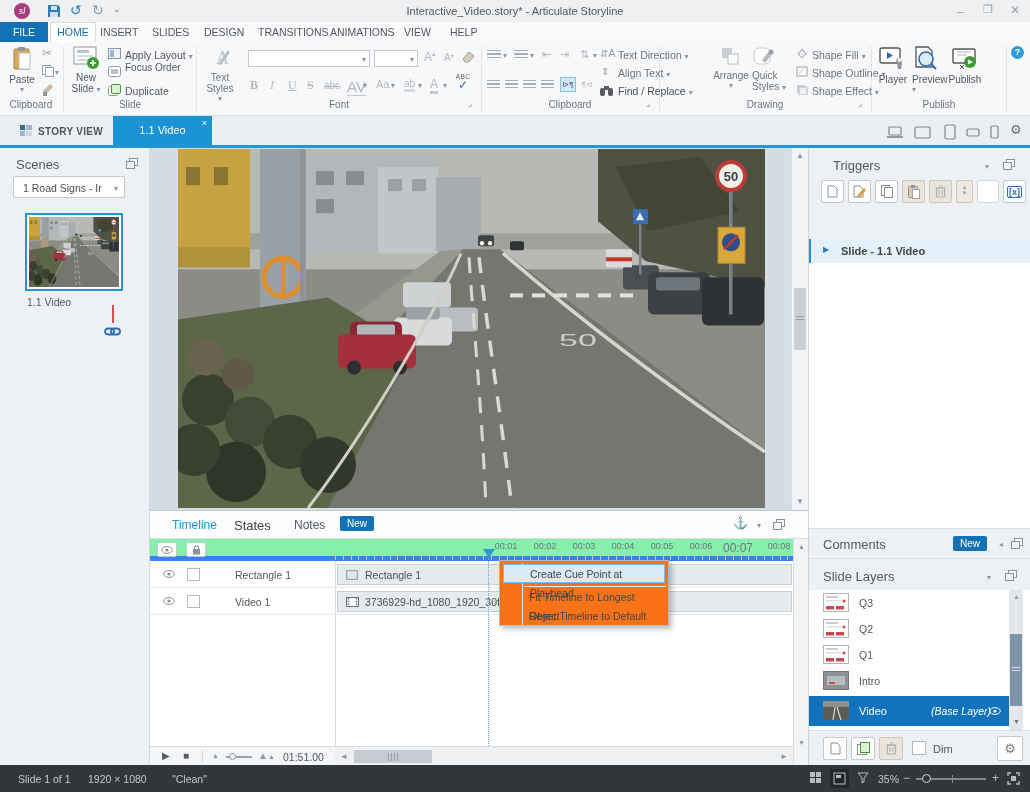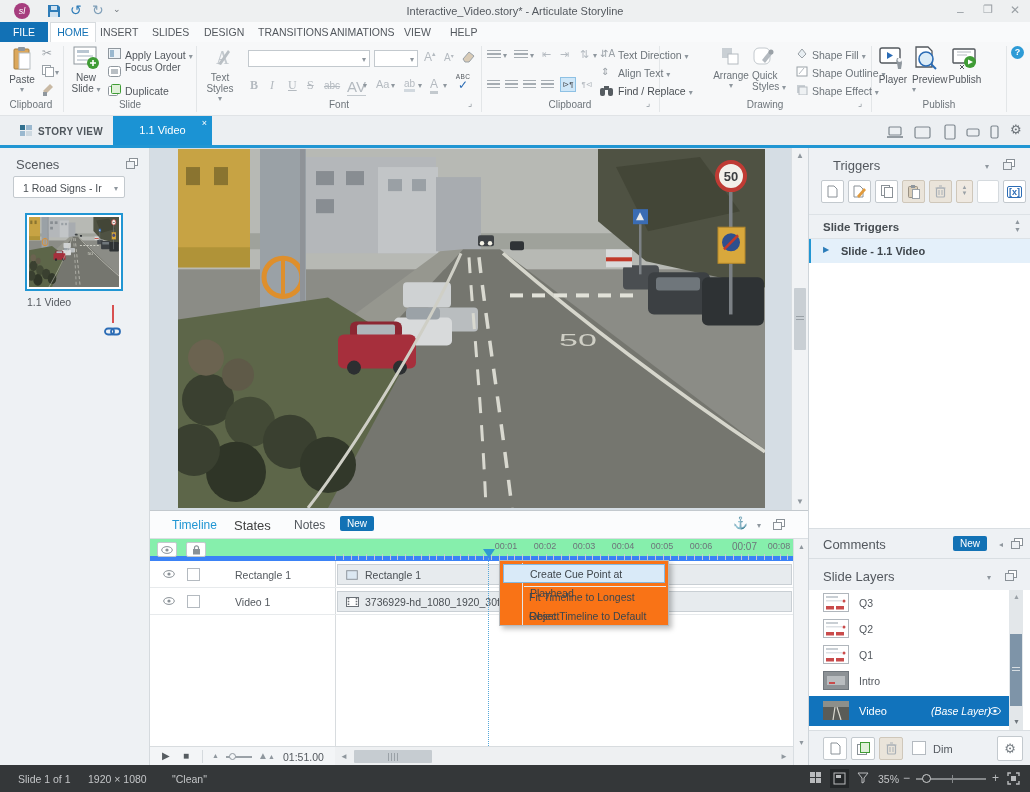--- a/index.html
+++ b/index.html
@@ -500,21 +500,21 @@
             <path d="M2.5,4 v-1.2 a2,2 0 0 1 4,0 V4" fill="none" stroke="#8a9197" stroke-width="1.2"></path>
           </svg>
         </div>
       <div class="ab" style="left:185px;top:0;width:458px;height:22px;overflow:hidden">
         <span class="ab" style="left:154px;top:2px;width:34px;text-align:center;font-size:9px;color:#6d747a">00:01</span>
         <span class="ab" style="left:193px;top:2px;width:34px;text-align:center;font-size:9px;color:#6d747a">00:02</span>
         <span class="ab" style="left:232px;top:2px;width:34px;text-align:center;font-size:9px;color:#6d747a">00:03</span>
         <span class="ab" style="left:271px;top:2px;width:34px;text-align:center;font-size:9px;color:#6d747a">00:04</span>
         <span class="ab" style="left:310px;top:2px;width:34px;text-align:center;font-size:9px;color:#6d747a">00:05</span>
         <span class="ab" style="left:349px;top:2px;width:34px;text-align:center;font-size:9px;color:#6d747a">00:06</span>
-        <span class="ab" style="left:388px;top:2px;width:34px;text-align:right;font-size:10px;color:#6d747a">00:07</span>
+        <span class="ab" style="left:388px;top:2px;width:34px;text-align:left;font-size:12px;color:#6d747a">00:07</span>
         <span class="ab" style="left:427px;top:2px;width:34px;text-align:center;font-size:9px;color:#6d747a">00:08</span>
 
         <div class="ab" style="left:0;top:15px;width:458px;height:6px;background:repeating-linear-gradient(90deg,#c6cbd0 0 1px,transparent 1px 7.8px)"></div>
       </div>
     </div>
 
     <div class="ab" style="left:333px;top:38px;width:0;height:0;border-left:6px solid transparent;border-right:6px solid transparent;border-top:9px solid #2f9ad2;z-index:2"></div>
     <div class="ab" style="left:338px;top:47px;height:188px;border-left:1px dotted #56a8d9;z-index:1"></div>
 
     <div class="ab" style="left:0;top:50px;width:643px;height:185px">
@@ -623,24 +623,20 @@
         </svg>
       </div>
     <div class="ab" style="left:147px;top:32px;width:17px;height:23px;background:#efe9e1;border:1px solid #cfc7ba;border-radius:2px;text-align:center">
         <div style="font-size:6px;color:#9aa1a7;margin-top:3px">▲</div>
         <div style="font-size:6px;color:#9aa1a7">▼</div>
       </div>
     <div class="tbtn" style="left:168px;top:32px;width:22px;height:23px;border-color:#d5dade"></div>
     <div class="tbtn" style="left:194px;top:32px;width:23px;height:23px">
         <span style="font-size:9px;font-weight:bold;color:#2b6cb5;border:1.3px solid #2b6cb5;border-radius:2px;padding:0 1px">[x]</span>
       </div>
-    <div class="ab" style="left:0;top:66px;width:222px;height:25px;background:#eef1f4;border-top:1px solid #dde2e6;border-bottom:1px solid #dde2e6">
-      <div class="ab" style="left:14px;top:6px;font-size:11.5px;font-weight:bold;color:#474d52">Slide Triggers</div>
-      <div class="ab" style="right:10px;top:3px;font-size:7px;color:#8f979e;line-height:8px">▲<br>▼</div>
-    </div>
     <div class="ab" style="left:0;top:91px;width:222px;height:289px;background:#fff">
       <div class="ab" style="left:0;top:0;width:222px;height:24px;background:#e4f0fa">
         <div class="ab" style="left:0;top:0;width:2px;height:24px;background:#2196d3"></div>
         <div class="ab" style="left:14px;top:6px;font-size:8px;color:#2b7cb9">▶</div>
         <div class="ab" style="left:32px;top:6px;font-size:11px;font-weight:bold;color:#3f464c">Slide - 1.1 Video</div>
       </div>
     </div>
 
     <div class="ab" style="left:0;top:380px;width:222px;height:30px;background:#eef1f4;border-top:1px solid #d9dee2">
       <div class="ab hdr13" style="left:14px;top:8px">Comments</div>

